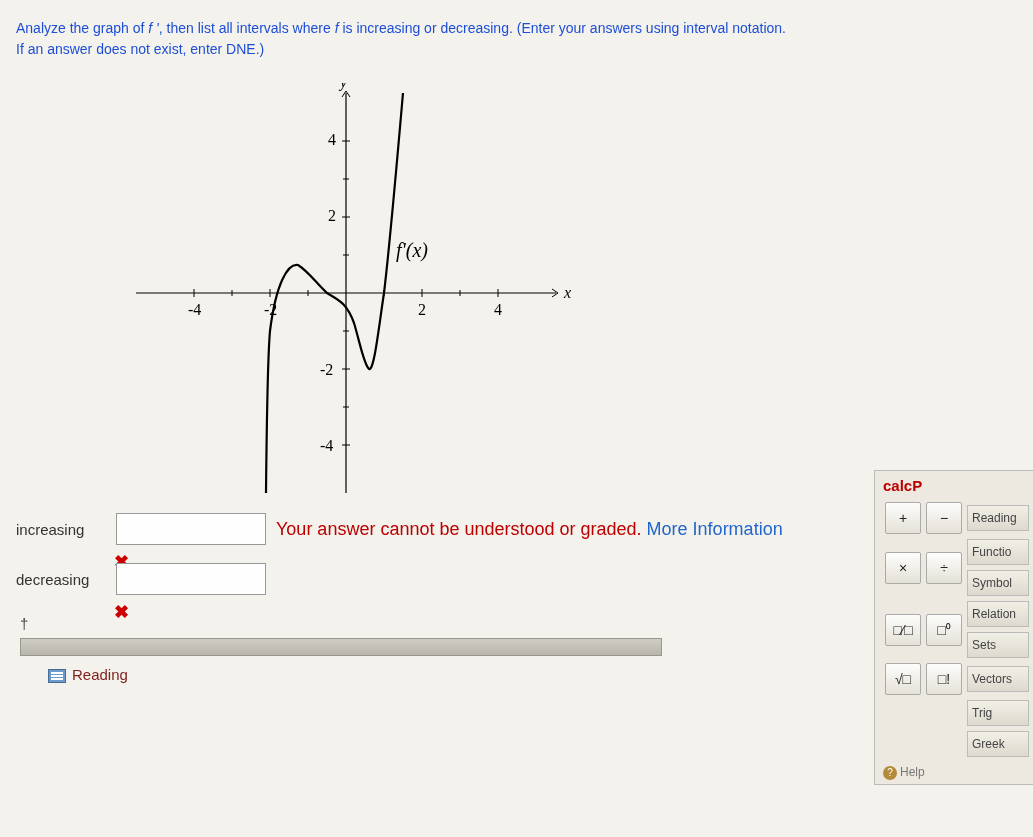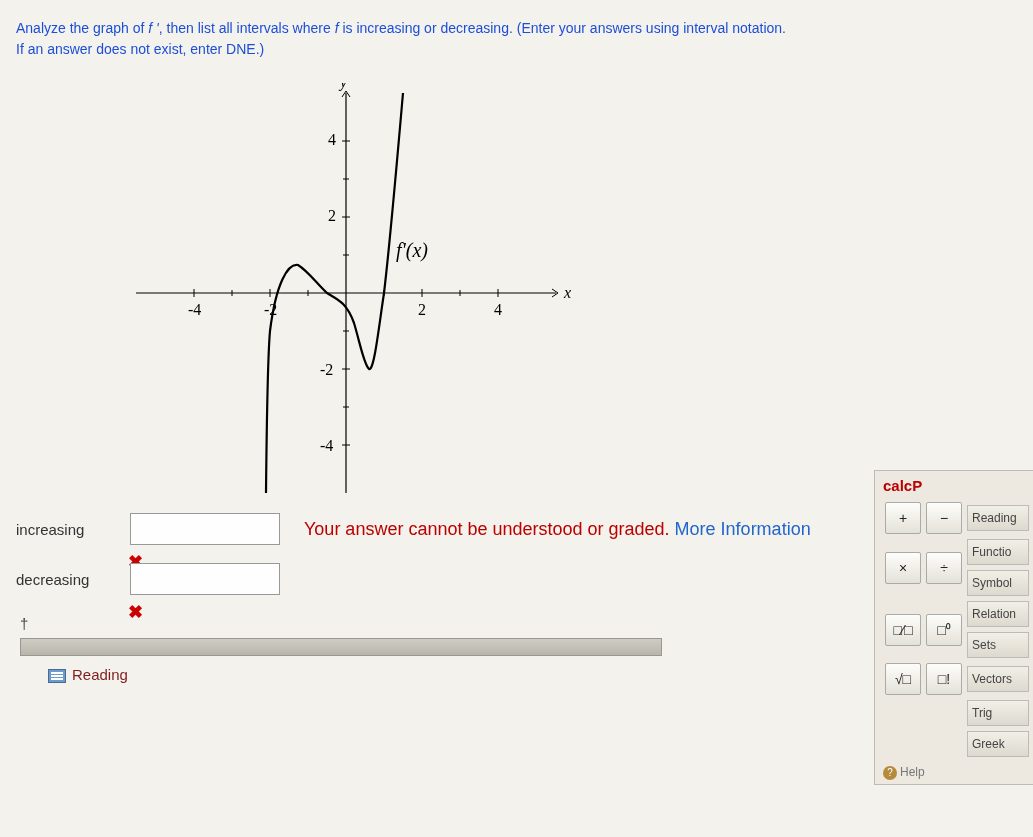--- a/index.html
+++ b/index.html
@@ -1,21 +1,21 @@
 <!DOCTYPE html>
 <html><head>
 <meta charset="utf-8">
 <style>
 body{margin:0;font-family:Arial,Helvetica,sans-serif;background:#f4f2ec;color:#222;font-size:15px;position:relative;width:1033px;height:837px;overflow:hidden}
 .page{padding:18px 16px 0 16px}
 .question{line-height:1.5;margin-bottom:23px;font-size:14px;color:#1d4ed8}
 .question i{font-style:italic}
 .graph-wrap{margin:0 0 10px 100px}
 svg{display:block}
-.answer-row{display:flex;align-items:center;margin:6px 0 18px 0;gap:24px}
+.answer-row{display:flex;align-items:center;margin:6px 0 18px 0;gap:10px}
 .answer-row .lbl{width:90px;color:#333;font-size:15px}
 .answer-row input{width:140px;height:26px;border:1px solid #999;background:#fefefe;font-size:14px;padding:2px 4px}
 .x-mark{color:#c00;font-weight:bold;font-size:18px;margin-left:-2px;margin-top:20px;position:relative;top:12px}
 .feedback{color:#b00;font-size:18px}
 .feedback a{color:#2266cc;text-decoration:none}
 .dag{margin:20px 0 4px 4px;color:#444}
 .add-mat{margin:6px 0 0 4px}
 .add-mat .bar-title{font-weight:bold;color:#333;background:linear-gradient(#e8e6df,#d9d7cf);border:1px solid #b5b3aa;border-bottom:none;display:inline-block;padding:4px 10px;font-size:14px}
 .add-mat .bar{height:16px;width:640px;background:linear-gradient(#cfccc3,#b8b5ac);border:1px solid #9a978e}
 .reading{margin:10px 0 0 28px;font-size:15px;color:#7f1d1d}

